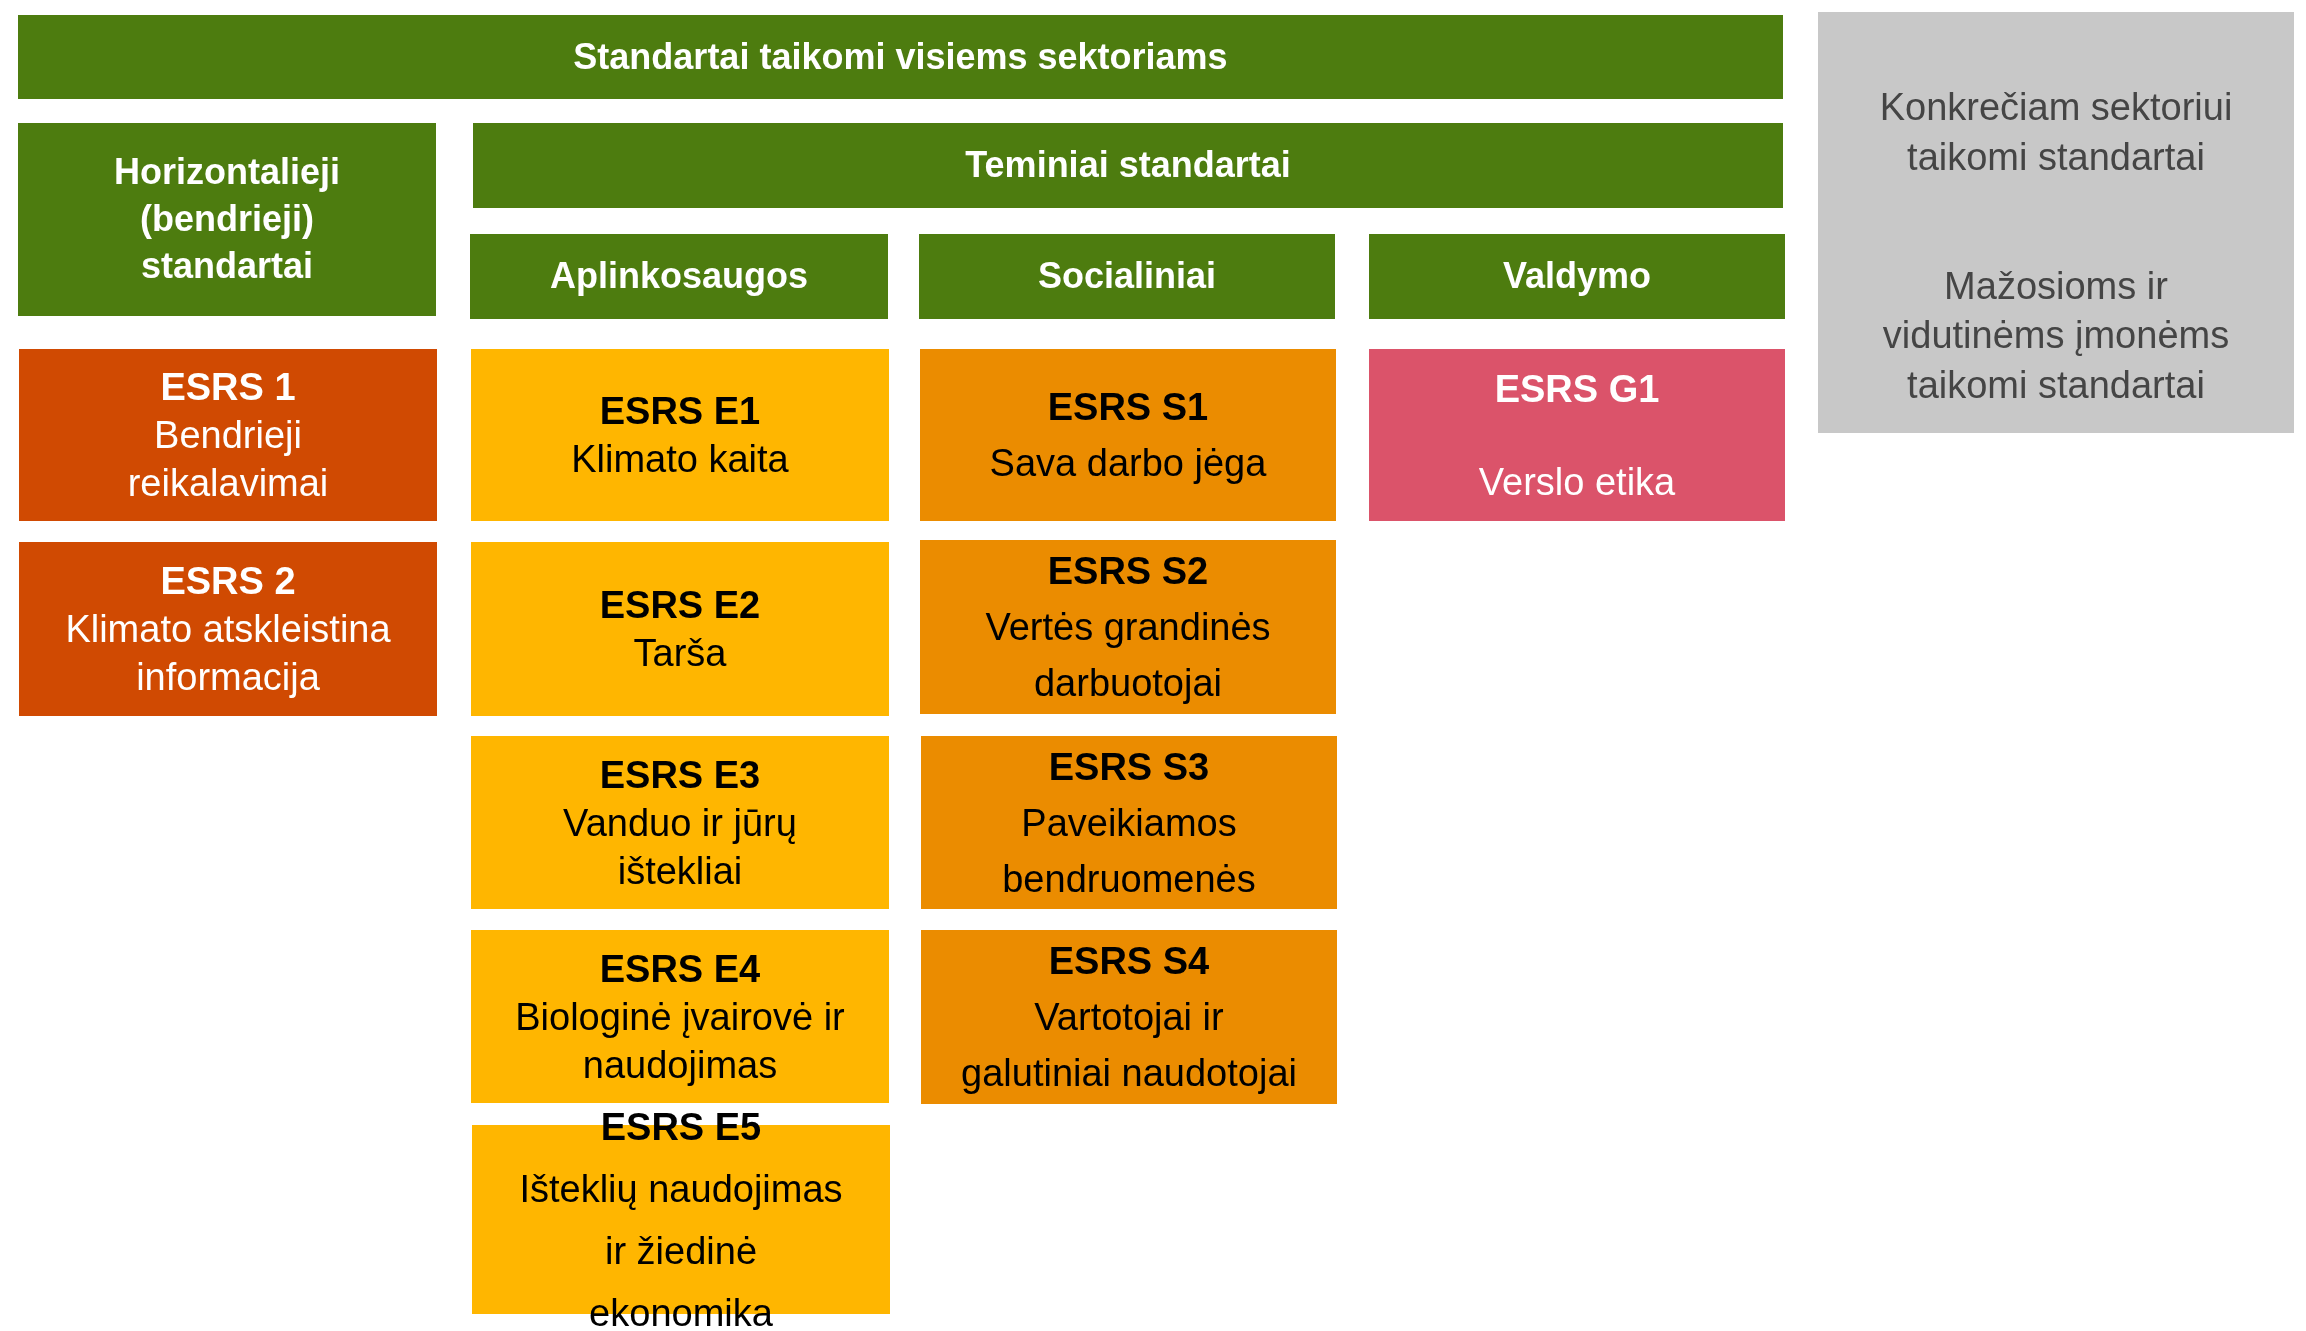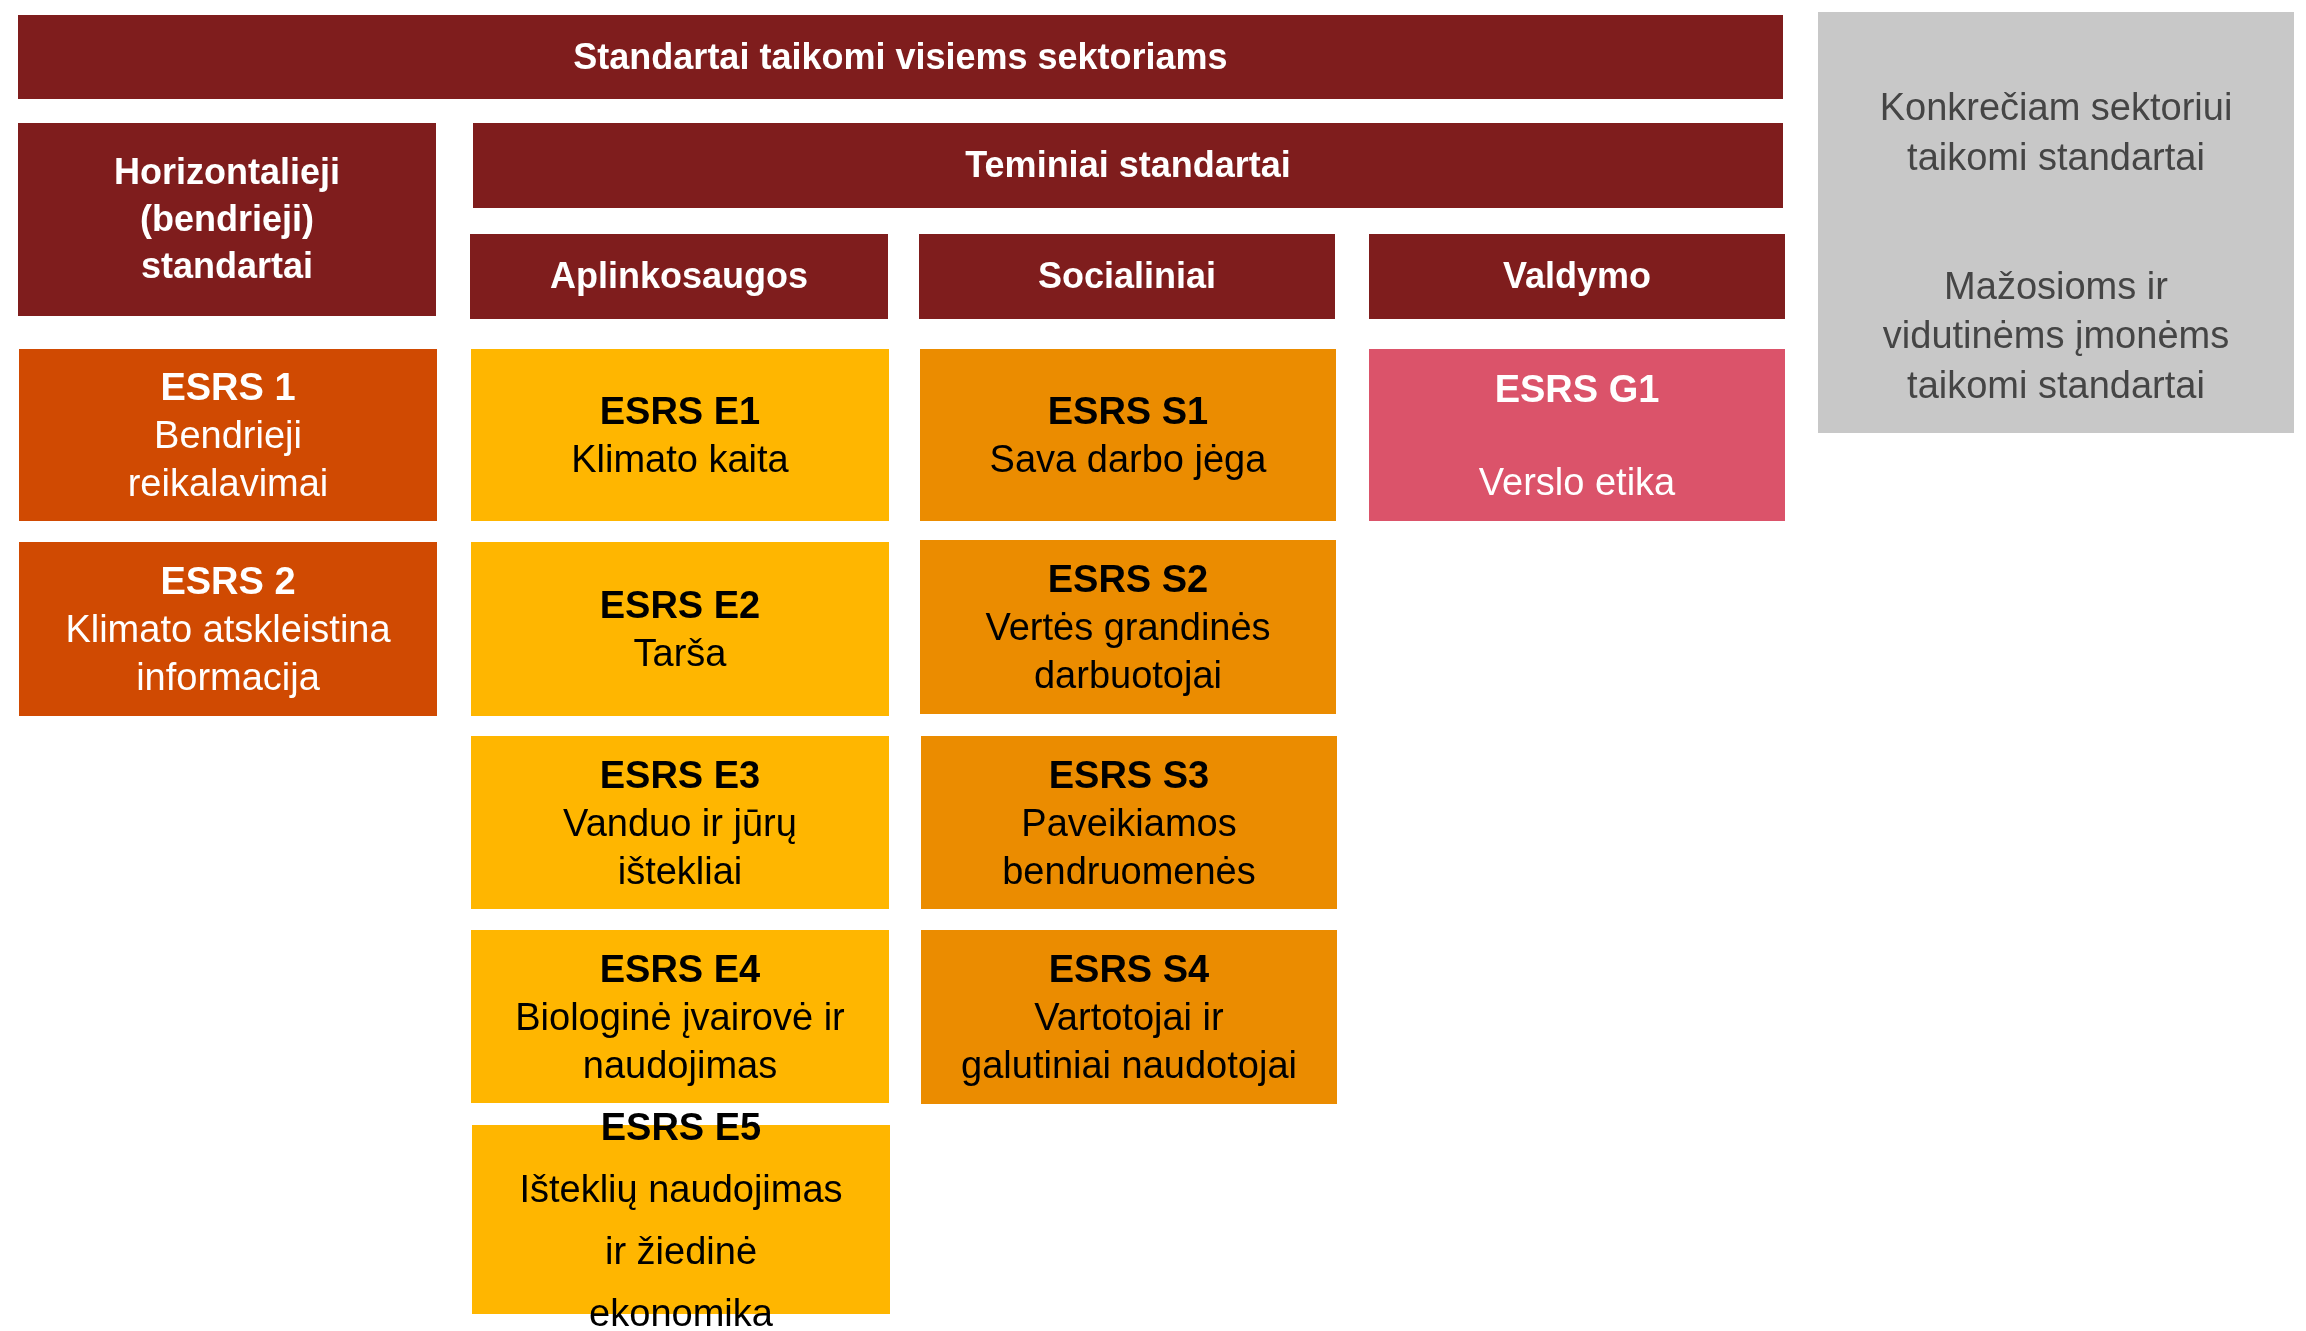--- a/index.html
+++ b/index.html
@@ -1,26 +1,26 @@
 <!DOCTYPE html>
 <html><head>
 <meta charset="utf-8">
 <style>
   html, body { margin: 0; padding: 0; background: #ffffff; }
   body { width: 2306px; height: 1331px; position: relative; overflow: hidden;
          font-family: "Liberation Sans", sans-serif; }
   .box { position: absolute; box-sizing: border-box; display: flex; flex-direction: column;
          align-items: center; justify-content: center; text-align: center; }
-  .dark { background: #7f1d1d; color: #ffffff; font-weight: bold; font-size: 36px; line-height: 1.3; }
+  .dark { background: #4d7c0f; color: #ffffff; font-weight: bold; font-size: 36px; line-height: 1.3; }
   .gray { background: #c8c8c8; color: #454545; font-size: 38px; line-height: 1.3; }
   .card { font-size: 38px; line-height: 48px; }
   .card .code { font-weight: bold; }
   .c-general { background: #d04a02; color: #ffffff; }
   .c-env { background: #ffb600; color: #000000; }
-  .c-soc { background: #eb8c00; color: #000000; }
+  .c-soc { background: #eb8c00; color: #000000; gap: 8px; }
   .c-gov { background: #db536a; color: #ffffff; gap: 45px; }
   .line { display: block; }
 </style>
 </head>
 <body>
 
 <div class="box dark" style="left:18px; top:15px; width:1765px; height:84px;">
   <span>Standartai taikomi visiems sektoriams</span>
 </div>
 

